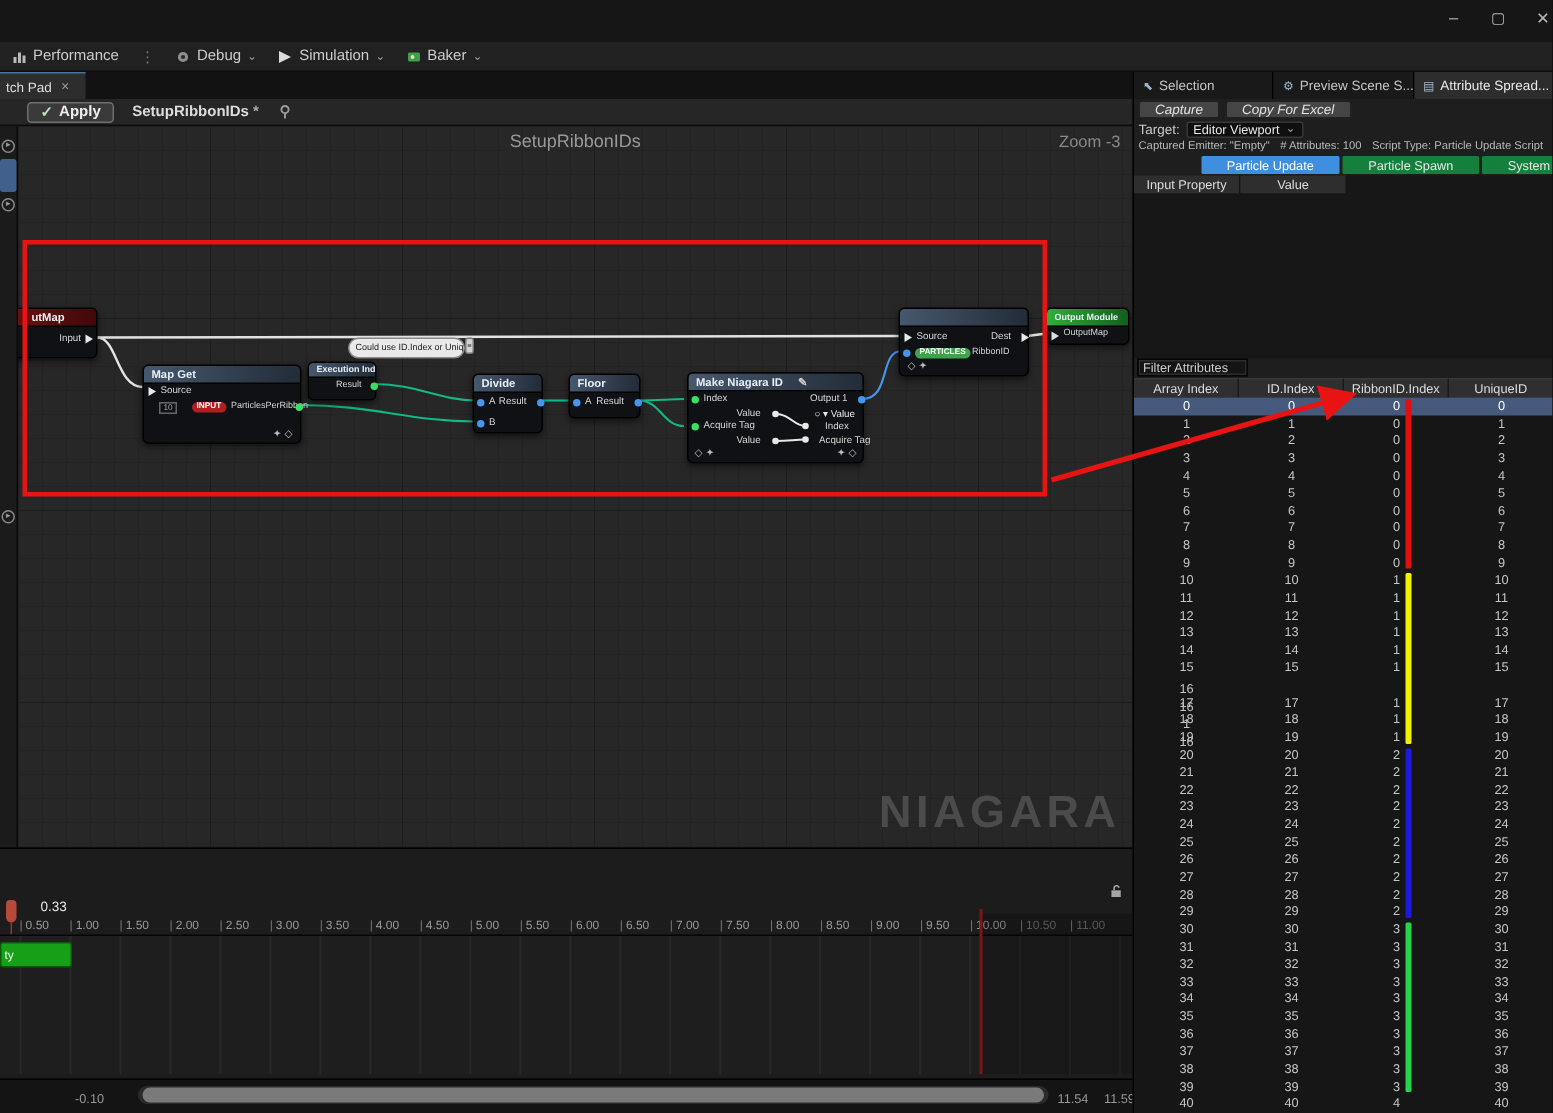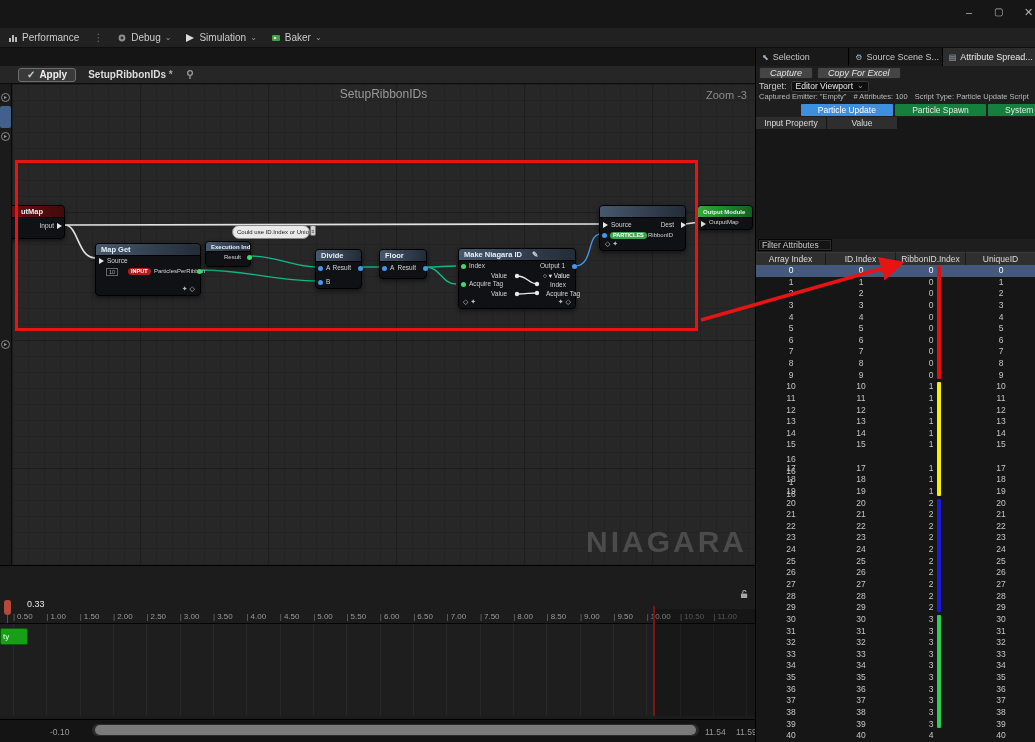--- a/index.html
+++ b/index.html
@@ -62,21 +62,21 @@
             background-image:repeating-linear-gradient(90deg,#282828 0 1px,transparent 1px 33.33px);
             background-position:13px 0;}
   #tl-dim{left:653px;top:43px;width:102px;height:107px;background:rgba(0,0,0,0.18);}
   .tick{position:absolute;top:46px;font-size:8px;color:#9a9a9a;white-space:nowrap;}
   .tick .bar{color:#777;margin-right:2px;}
   .tick.dim{color:#6b6b6b;}
   #playhead-label{left:27px;top:33px;font-size:9px;color:#e8e8e8;}
   #playhead{left:4px;top:34px;width:7px;height:15px;background:#b5493a;border-radius:3px 3px 4px 4px;}
   #playline{left:7px;top:49px;width:1px;height:101px;background:#8a3a30;}
   #endline{left:653px;top:40px;width:2px;height:110px;background:#7c1514;}
-  #clip{left:0;top:62px;width:28px;height:17px;background:#17a017;border:1px solid #0a5c0a;border-radius:2px;
+  #clip{left:0;top:62px;width:48px;height:17px;background:#17a017;border:1px solid #0a5c0a;border-radius:2px;
         font-size:8px;color:#eaffea;line-height:15px;padding-left:2px;}
   #lockicon{right:6px;top:24px;width:9px;height:8px;}
   #tl-scroll{left:0;top:153px;width:755px;height:24px;background:#141414;border-top:1px solid #000;}
   #tl-scroll .rangelabel{position:absolute;top:7px;font-size:8.5px;color:#999;}
   #scrolltrack{position:absolute;left:92px;top:4px;width:607px;height:12px;background:#2b2b2b;border-radius:6px;}
   #scrollthumb{position:absolute;left:3px;top:1px;width:601px;height:10px;background:#7a7a7a;border-radius:5px;}
   
   #rightpanel{left:755px;top:48px;width:280px;height:694px;background:#1e1e1e;border-left:1px solid #000;}
   #rp-tabs{left:0;top:0;width:280px;height:18px;background:#141414;display:flex;}
   .rp-tab{height:18px;display:flex;align-items:center;gap:4px;padding:0 6px;font-size:9px;color:#c5c5c5;
@@ -155,20 +155,26 @@
           <svg class="mi-icon" viewBox="0 0 10 10">
             <rect x="1" y="2" width="8" height="6" rx="1" fill="#3f9e4f"></rect>
             <circle cx="4" cy="5" r="1.3" fill="#e8e0a0"></circle>
           </svg>
           <span>Baker</span>
           <span class="caret">⌄</span>
         </span>
       </span>
   </div>
 
+  <div class="abs" id="lefttabs">
+    <div class="abs" id="scratch-tab">
+      <span>tch Pad</span>
+      <span style="color:#999;font-size:7px">✕</span>
+    </div>
+  </div>
 
   <div class="abs" id="applybar">
     <div id="apply-btn">
       <span style="color:#bfe3bf">✓</span>
       <span>Apply</span>
     </div>
     <span id="breadcrumb">
       <span>SetupRibbonIDs</span>
       <span style="color:#aaa">*</span>
     </span>
@@ -342,21 +348,21 @@
   </div>
 
   <div class="abs" id="rightpanel">
     <div class="abs" id="rp-tabs">
         <div class="rp-tab">
           <span class="ticon">⬉</span>
           <span>Selection</span>
         </div>
         <div class="rp-tab">
           <span class="ticon">⚙</span>
-          <span>Source Scene S...</span>
+          <span>Preview Scene S...</span>
         </div>
         <div class="rp-tab active">
           <span class="ticon">▤</span>
           <span>Attribute Spread...</span>
         </div>
       </div>
     <div class="abs" id="rp-toolbar">
       <button class="rp-btn">Capture</button>
       <button class="rp-btn">Copy For Excel</button>
     </div>

